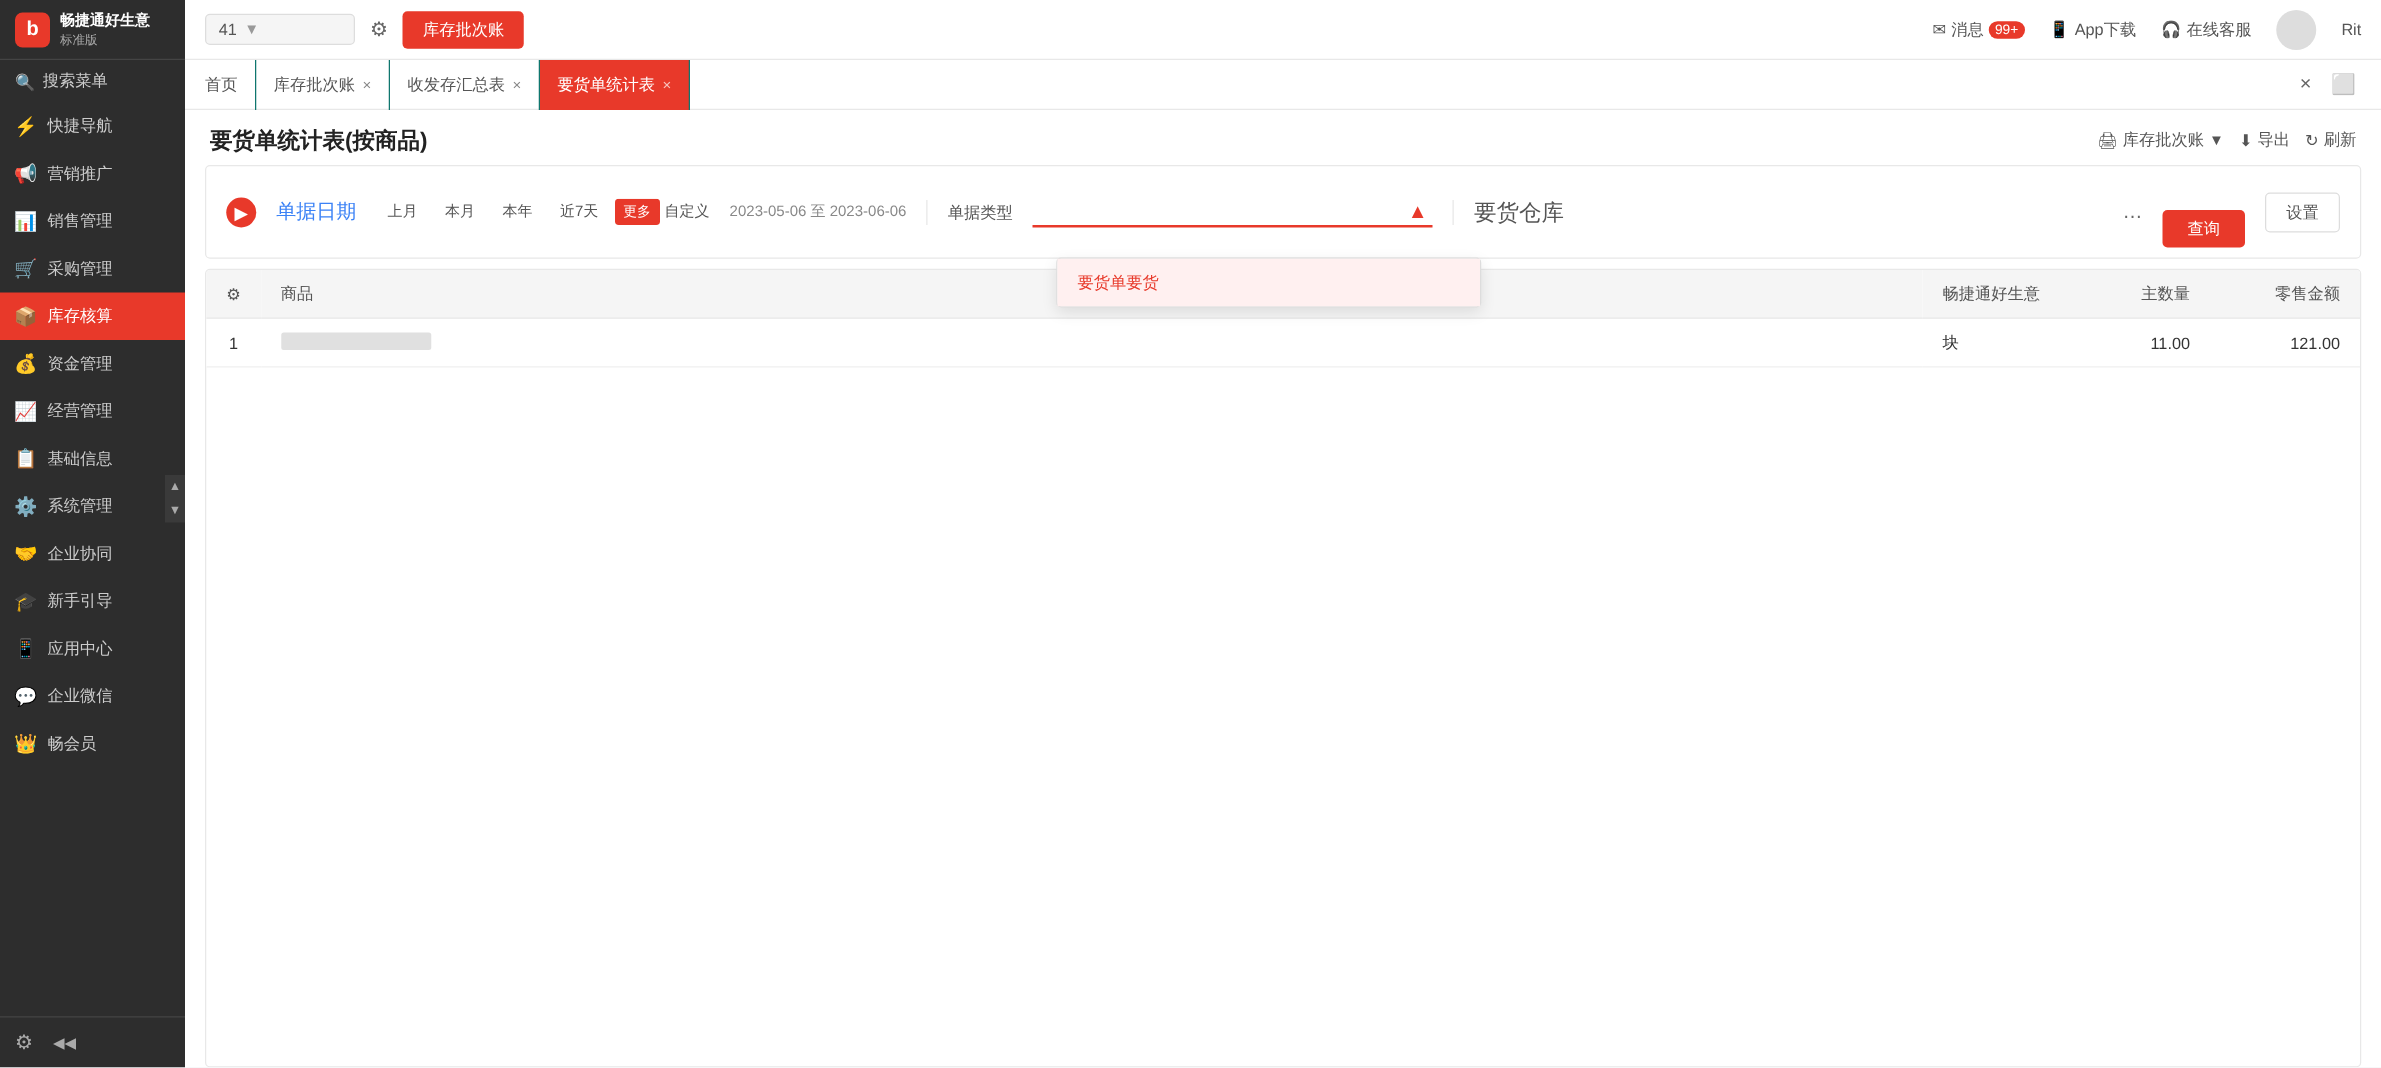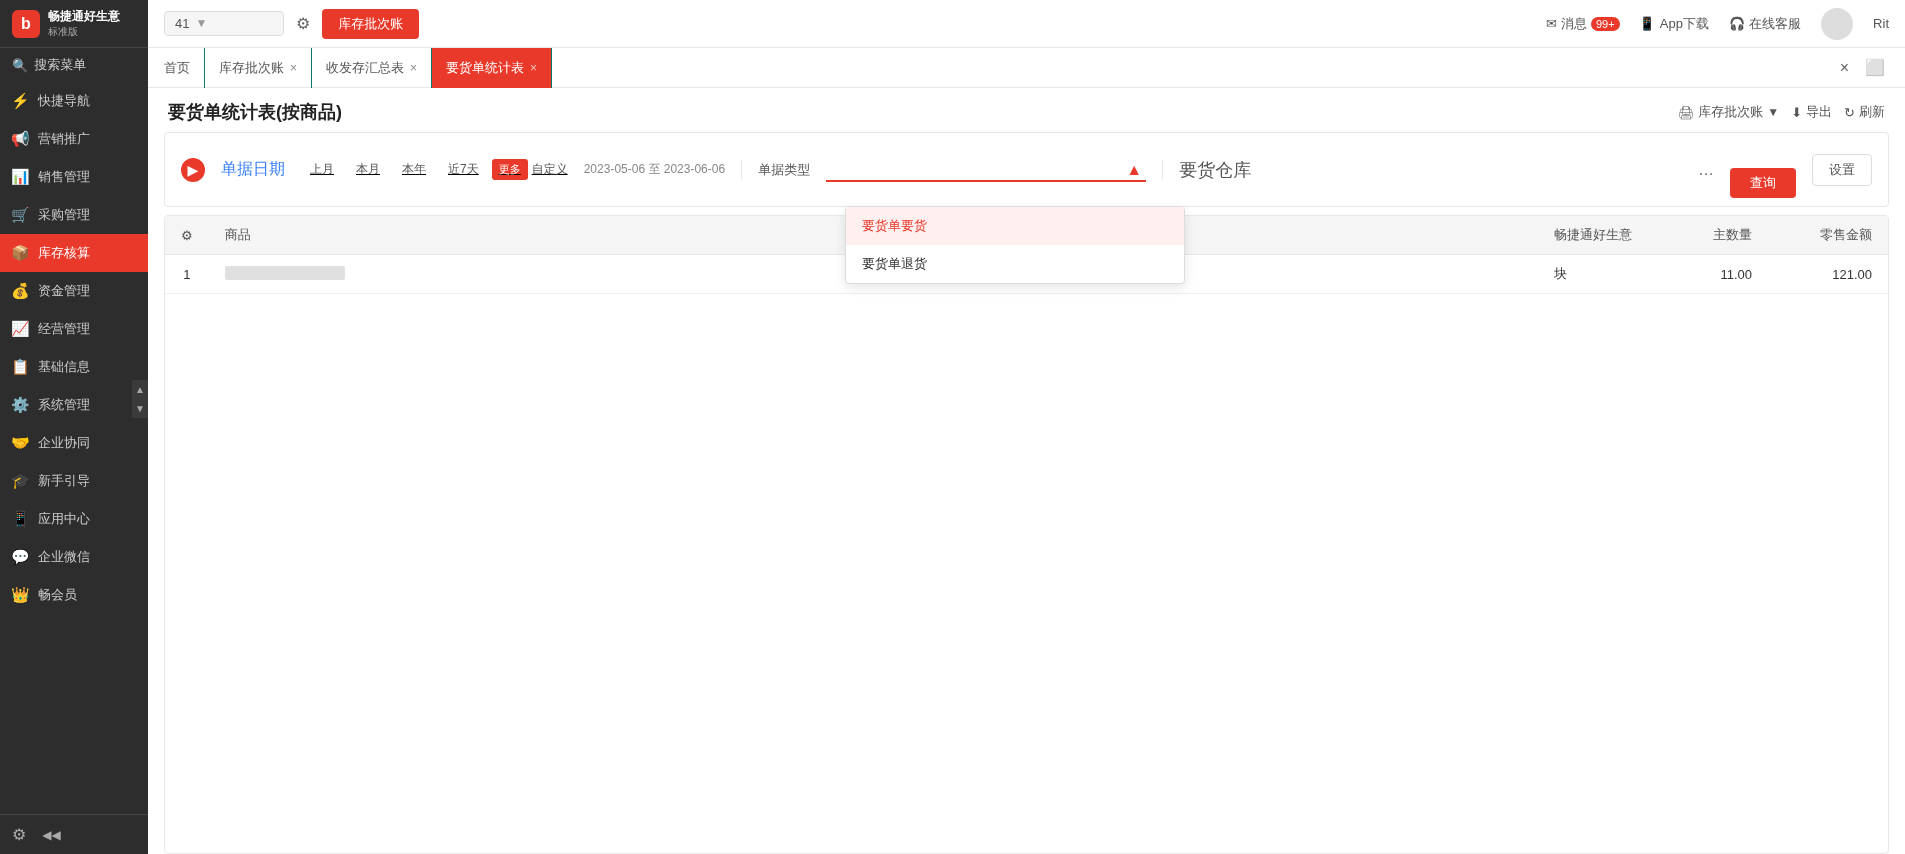--- a/index.html
+++ b/index.html
@@ -246,21 +246,21 @@
       color: #fff;
       font-size: 14px;
       flex-shrink: 0;
     }
     .filter-label {
       font-size: 16px;
       color: #3b82f6;
       white-space: nowrap;
     }
     .date-shortcuts {
-      display: flex; align-items: center; gap: 4px; text-decoration: underline;
+      display: flex; align-items: center; gap: 4px;
     }
     .date-btn {
       padding: 2px 8px;
       border-radius: 3px;
       cursor: pointer;
       font-size: 12px;
       color: #555;
       border: 1px solid transparent;
     }
     .date-btn.more {
@@ -634,21 +634,20 @@
       <span class="filter-warehouse-label">要货仓库</span>
       <input class="filter-warehouse-input" type="text" value="" style="">
 
       <span class="filter-more-btn">…</span>
 
       <button class="query-btn">查询</button>
       <button class="settings-filter-btn">设置</button>
 
       <div class="dropdown-overlay">
         <div class="dropdown-item selected">要货单要货</div>
-        <div class="dropdown-item">要货单退货</div>
       </div>
     </div>
 
     <div class="table-container">
       <table>
         <thead>
           <tr>
             <th class="col-settings">
               <span>⚙</span>
             </th>

